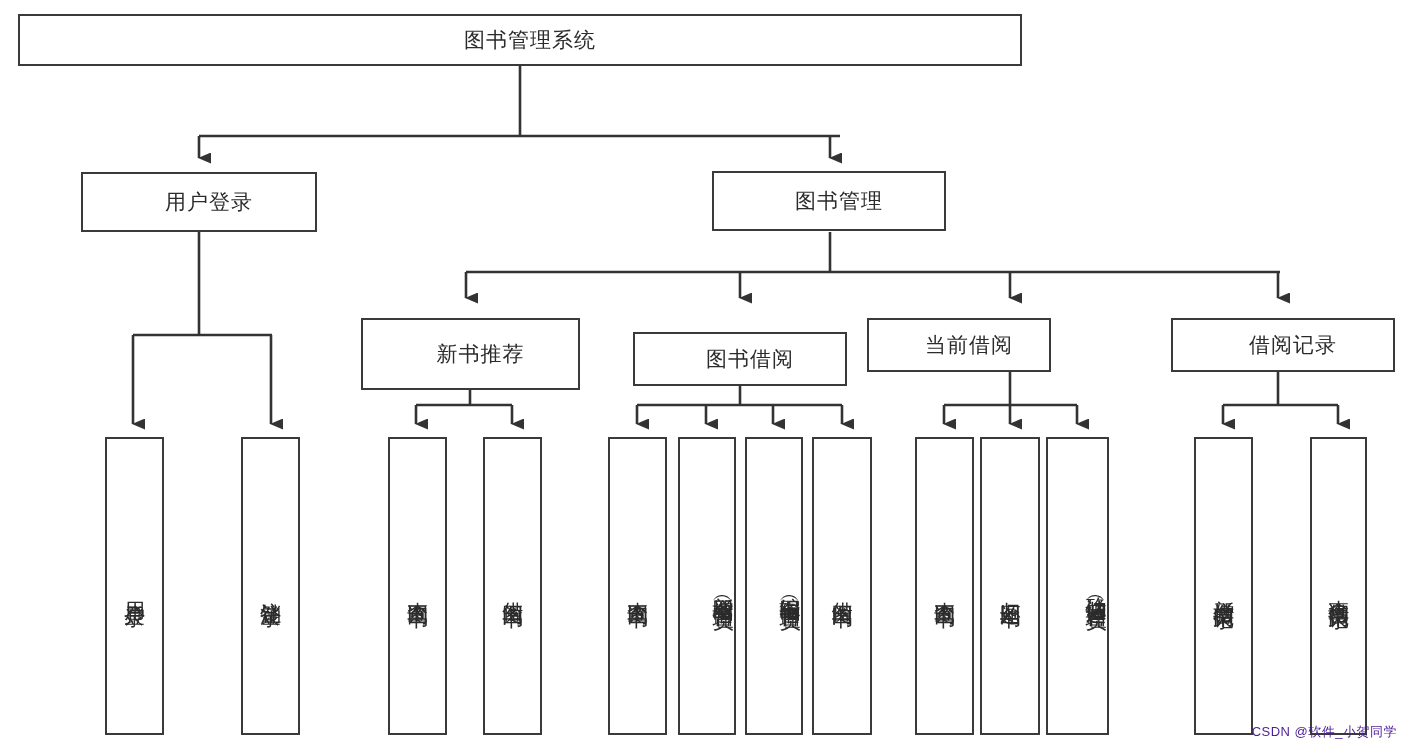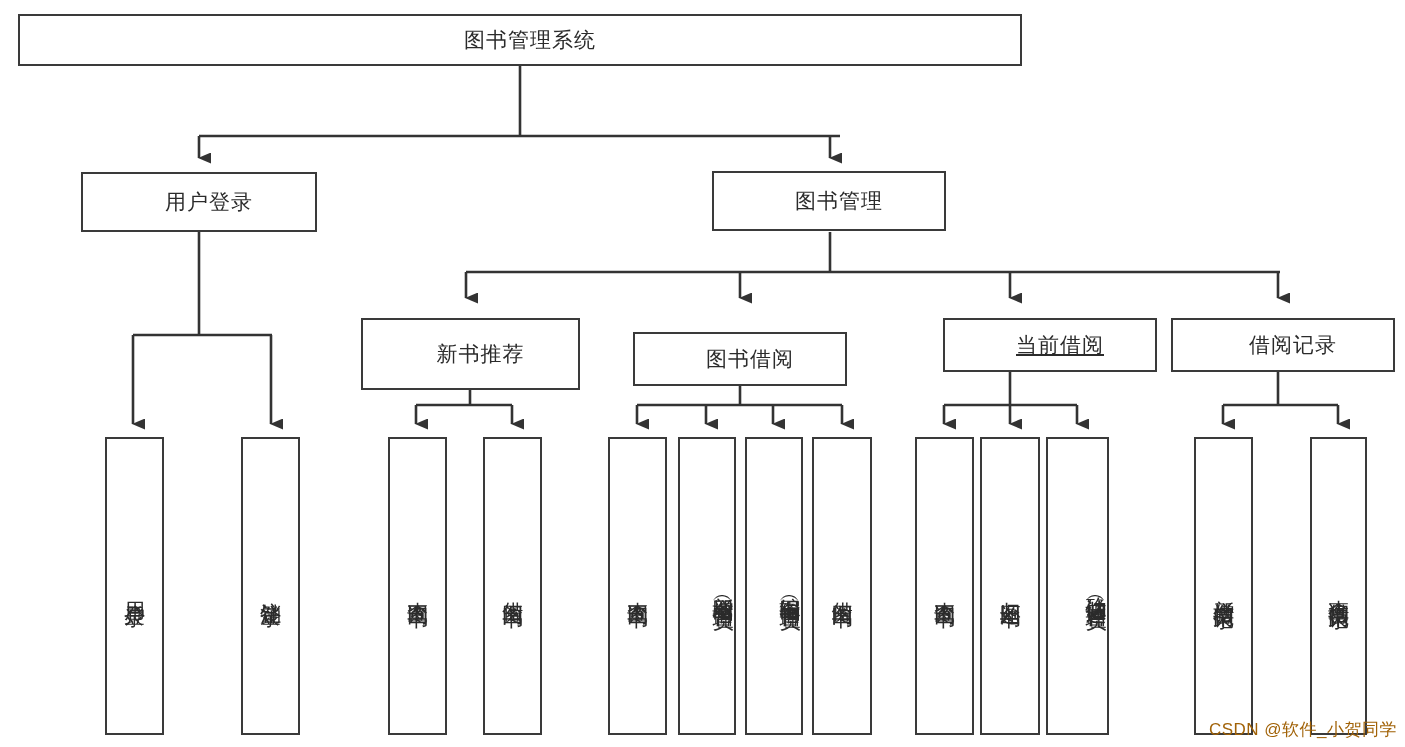--- a/index.html
+++ b/index.html
@@ -5,21 +5,21 @@
   html,body{margin:0;padding:0;background:#ffffff;}
   body{font-family:"Liberation Sans","DejaVu Sans",sans-serif;}
   #canvas{position:relative;width:1405px;height:747px;background:#ffffff;overflow:hidden;}
   svg.links{position:absolute;left:0;top:0;width:1405px;height:747px;pointer-events:none;}
   .node{position:absolute;box-sizing:border-box;border:2.5px solid #3a3a3a;background:#ffffff;
         display:flex;align-items:center;justify-content:center;color:#2b2b2b;}
   .node.h{font-size:21px;letter-spacing:1px;padding-left:20px;}
   .node.v{writing-mode:vertical-rl;text-orientation:upright;font-size:21px;
           line-height:1.06;letter-spacing:2px;padding-top:6px;}
   .node.v.topalign{align-items:flex-start;}
-  .watermark{position:absolute;right:8px;bottom:6px;font-size:17px;color:#a16207;
+  .watermark{position:absolute;right:8px;bottom:6px;font-size:13px;color:#4c1d95;
              letter-spacing:0.5px;white-space:nowrap;}
 </style>
 </head>
 <body>
 
 <div id="canvas">
 
   <svg class="links" viewBox="0 0 1405 747" xmlns="http://www.w3.org/2000/svg">
     <defs>
       <marker id="ah" markerWidth="11" markerHeight="13" refX="5.5" refY="12" orient="auto" markerUnits="userSpaceOnUse">
@@ -70,21 +70,21 @@
     </g>
   </svg>
 
   <div class="node h" style="left:18px;top:14px;width:1004px;height:52px;">图书管理系统</div>
 
   <div class="node h" style="left:81px;top:172px;width:236px;height:60px;">用户登录</div>
   <div class="node h" style="left:712px;top:171px;width:234px;height:60px;">图书管理</div>
 
   <div class="node h" style="left:361px;top:318px;width:219px;height:72px;">新书推荐</div>
   <div class="node h" style="left:633px;top:332px;width:214px;height:54px;">图书借阅</div>
-  <div class="node h" style="left:943px;top:318px;width:214px;height:54px;text-decoration:underline;">当前借阅</div>
+  <div class="node h" style="left:867px;top:318px;width:184px;height:54px;">当前借阅</div>
   <div class="node h" style="left:1171px;top:318px;width:224px;height:54px;">借阅记录</div>
 
   <div class="node v" style="left:105px;top:437px;width:59px;height:298px;">用户登录</div>
   <div class="node v" style="left:241px;top:437px;width:59px;height:298px;">注销登录</div>
 
   <div class="node v" style="left:388px;top:437px;width:59px;height:298px;">查询图书</div>
   <div class="node v" style="left:483px;top:437px;width:59px;height:298px;">借阅图书</div>
 
   <div class="node v" style="left:608px;top:437px;width:59px;height:298px;">查询图书</div>
   <div class="node v topalign" style="left:678px;top:437px;width:58px;height:298px;">新增图书（管理员）</div>

